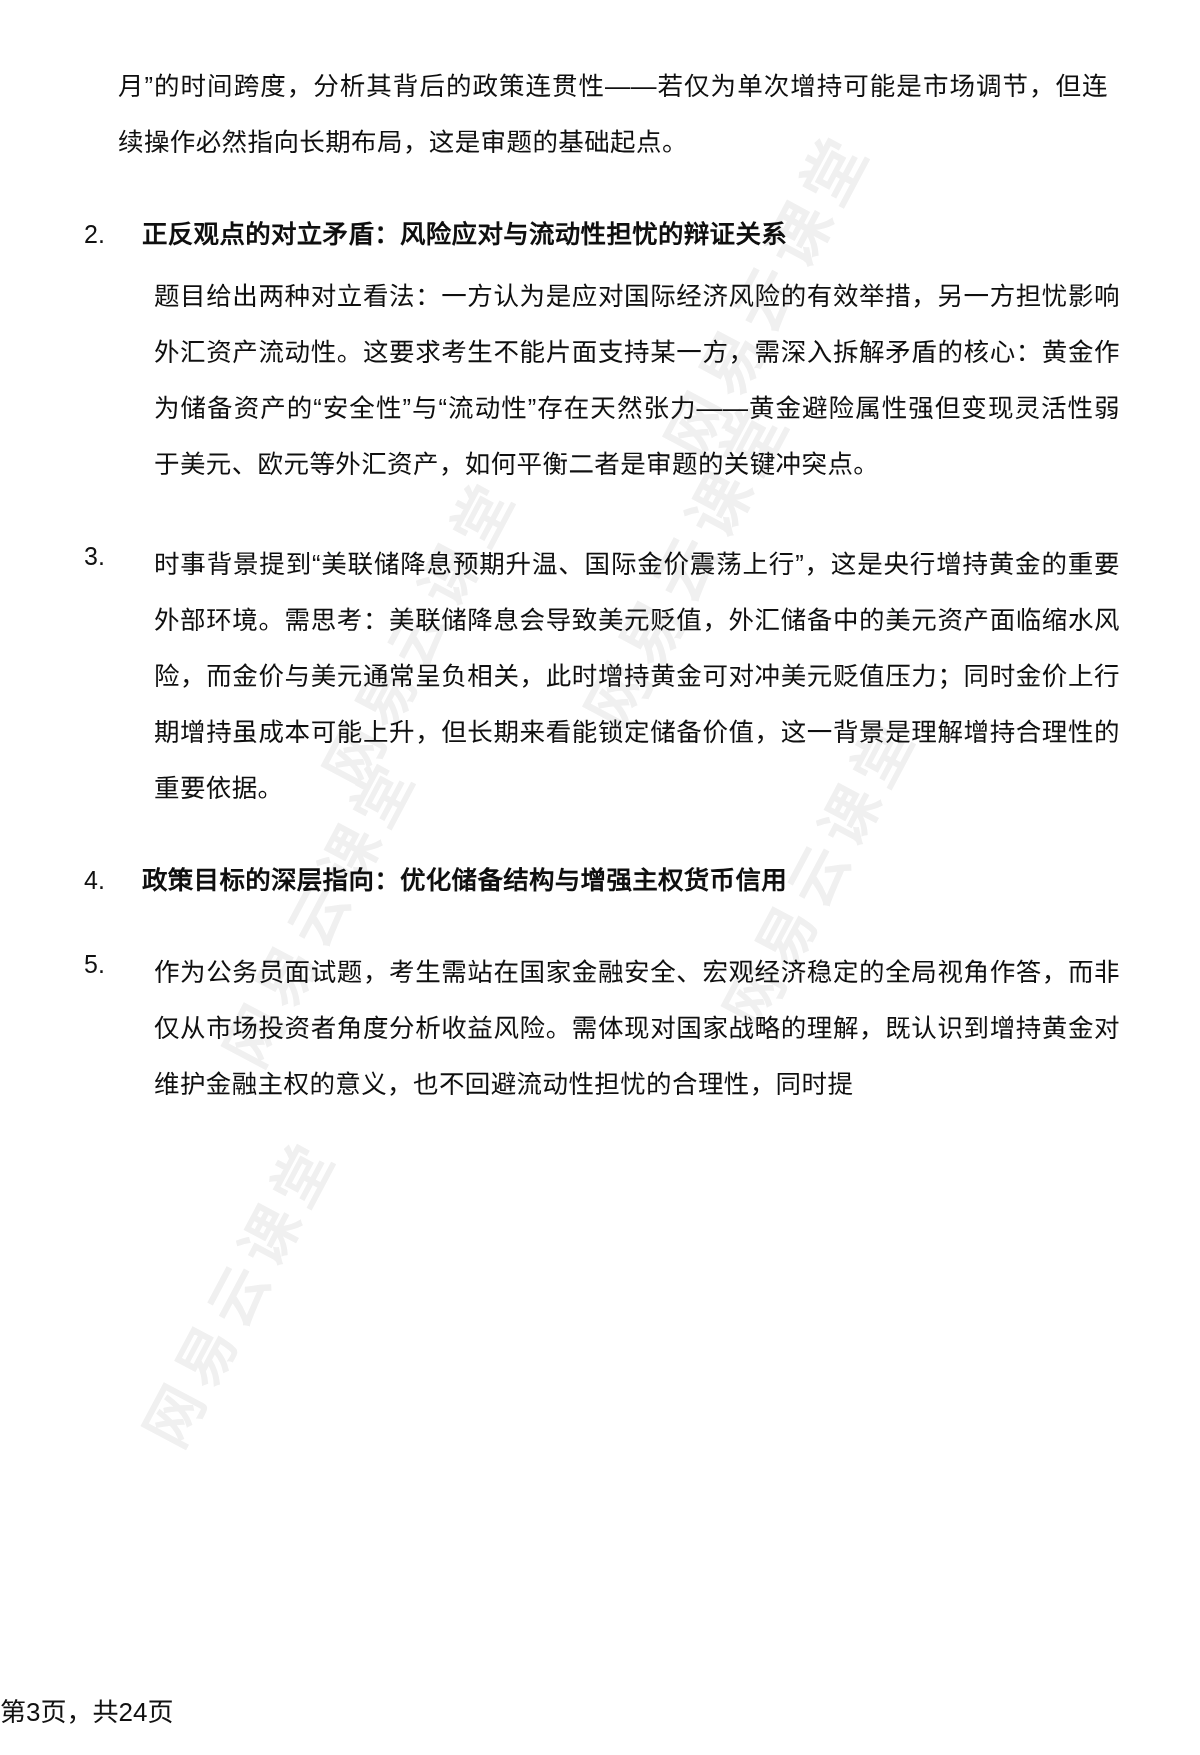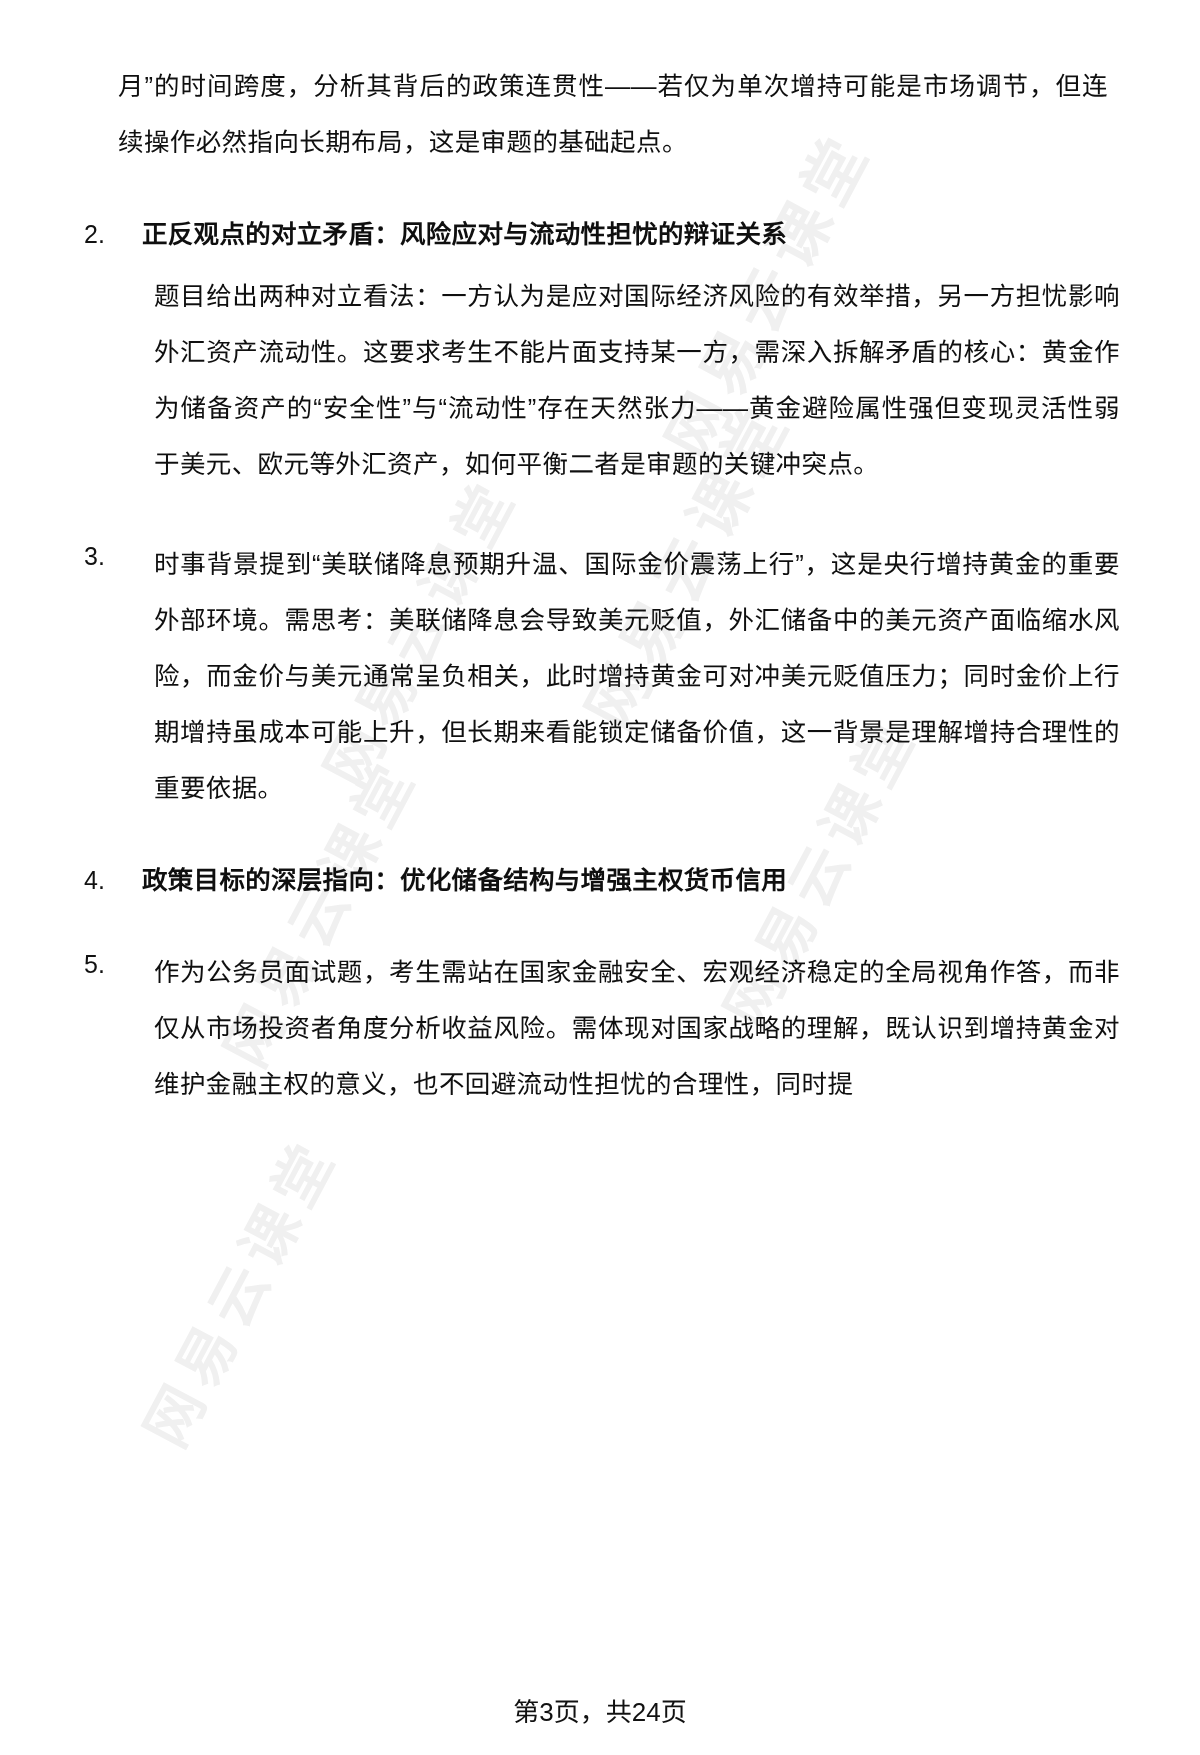--- a/index.html
+++ b/index.html
@@ -91,21 +91,20 @@
     text-justify: inter-character;
     margin: 14px 0 0 16px;
     padding-left: 2px;
   }
 
   .footer {
     position: absolute;
     left: 0;
     right: 0;
     bottom: 26px;
-    text-align: center;
     font-size: 26px;
     line-height: 34px;
     color: #111;
     z-index: 3;
   }
 </style>
 </head>
 <body>
 
 <div class="page">

